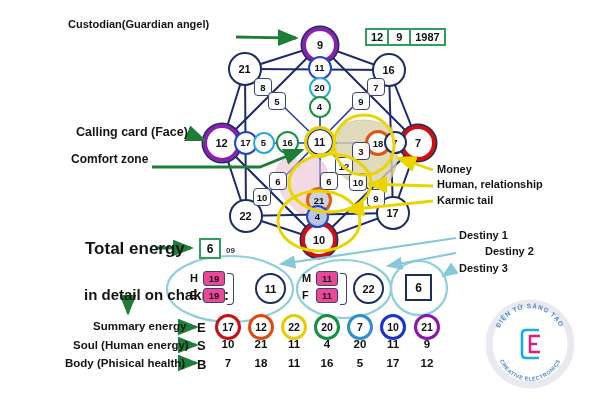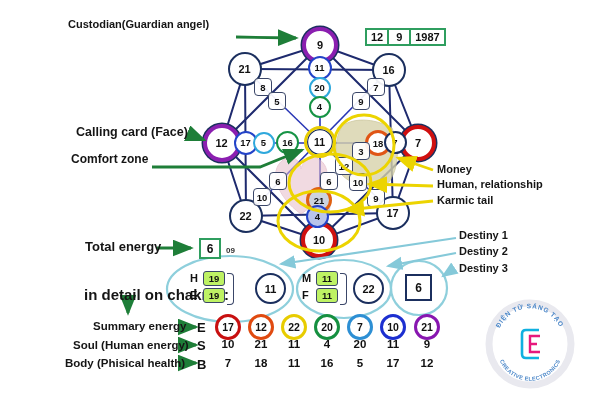--- a/index.html
+++ b/index.html
@@ -13,21 +13,21 @@
       background:rgba(255,255,255,.92);color:#111;font-weight:bold;font-size:9.5px;
       display:flex;align-items:center;justify-content:center;}
   .datebox{display:flex;position:absolute;left:367px;top:28px;}
   .datebox span{border:2px solid #2f9e5f;background:#fff;color:#111;font-weight:bold;
       font-size:11px;padding:1px 4px;margin-left:-2px;min-width:12px;text-align:center;}
   #total-box{position:absolute;left:199px;top:238px;width:18px;height:17px;border:2px solid #2f9e5f;
       background:#fff;font-weight:bold;font-size:12px;color:#111;
       display:flex;align-items:center;justify-content:center;}
   #total-sub{position:absolute;left:226px;top:246px;font-size:8px;font-weight:bold;color:#333;}
   .kbox{position:absolute;width:20px;height:13px;border:1.5px solid #3a4668;border-radius:3px;
-      background:#bef264;font-size:9.5px;font-weight:bold;color:#111;
+      background:#ec4899;font-size:9.5px;font-weight:bold;color:#111;
       display:flex;align-items:center;justify-content:center;}
   .klet{position:absolute;font-size:11px;font-weight:bold;color:#111;}
   .bracket{position:absolute;width:6px;height:30px;border:1.5px solid #3a4668;border-left:none;
       border-radius:0 4px 4px 0;}
   .kcircle{position:absolute;width:27px;height:27px;border:2.5px solid #1b2f5e;border-radius:50%;
       background:#fff;font-size:11px;font-weight:bold;color:#111;
       display:flex;align-items:center;justify-content:center;}
   #chakra-square{position:absolute;left:405px;top:274px;width:23px;height:23px;border:2.5px solid #1b2f5e;
       background:#fff;font-size:12px;font-weight:bold;color:#111;
       display:flex;align-items:center;justify-content:center;}
@@ -156,26 +156,26 @@
     <g stroke="#85c9d9" stroke-width="2.2">
       <line x1="456" y1="238" x2="281" y2="264" marker-end="url(#mc)"></line>
       <line x1="456" y1="253" x2="388" y2="266" marker-end="url(#mc)"></line>
       <line x1="452" y1="270" x2="443" y2="276" marker-end="url(#mc)"></line>
     </g>
   </svg>
 
   <div class="lbl" style="left:68px;top:18px;font-size:11px">Custodian(Guardian angel)</div>
   <div class="lbl" style="left:76px;top:126px;font-size:12.5px">Calling card (Face)</div>
   <div class="lbl" style="left:71px;top:153px;font-size:12px">Comfort zone</div>
-  <div class="lbl" style="left:85px;top:240px;font-size:13px">Total energy</div>
+  <div class="lbl" style="left:85px;top:240px;font-size:17px">Total energy</div>
   <div class="lbl" style="left:437px;top:163px;font-size:11px">Money</div>
   <div class="lbl" style="left:437px;top:178px;font-size:11px">Human, relationship</div>
   <div class="lbl" style="left:437px;top:194px;font-size:11px">Karmic tail</div>
   <div class="lbl" style="left:459px;top:229px;font-size:11px">Destiny 1</div>
-  <div class="lbl" style="left:459px;top:245px;font-size:11px">Destiny 2</div>
+  <div class="lbl" style="left:485px;top:245px;font-size:11px">Destiny 2</div>
   <div class="lbl" style="left:459px;top:262px;font-size:11px">Destiny 3</div>
   <div class="lbl" style="left:84px;top:287px;font-size:15px">in detail on chakras:</div>
   <div class="lbl" style="left:93px;top:320px;font-size:11.5px">Summary energy</div>
   <div class="lbl" style="left:73px;top:339px;font-size:11.5px">Soul (Human energy)</div>
   <div class="lbl" style="left:65px;top:357px;font-size:11.5px">Body (Phisical health)</div>
 
   <div class="datebox">
     <span>12</span>
     <span>9</span>
     <span>1987</span>

